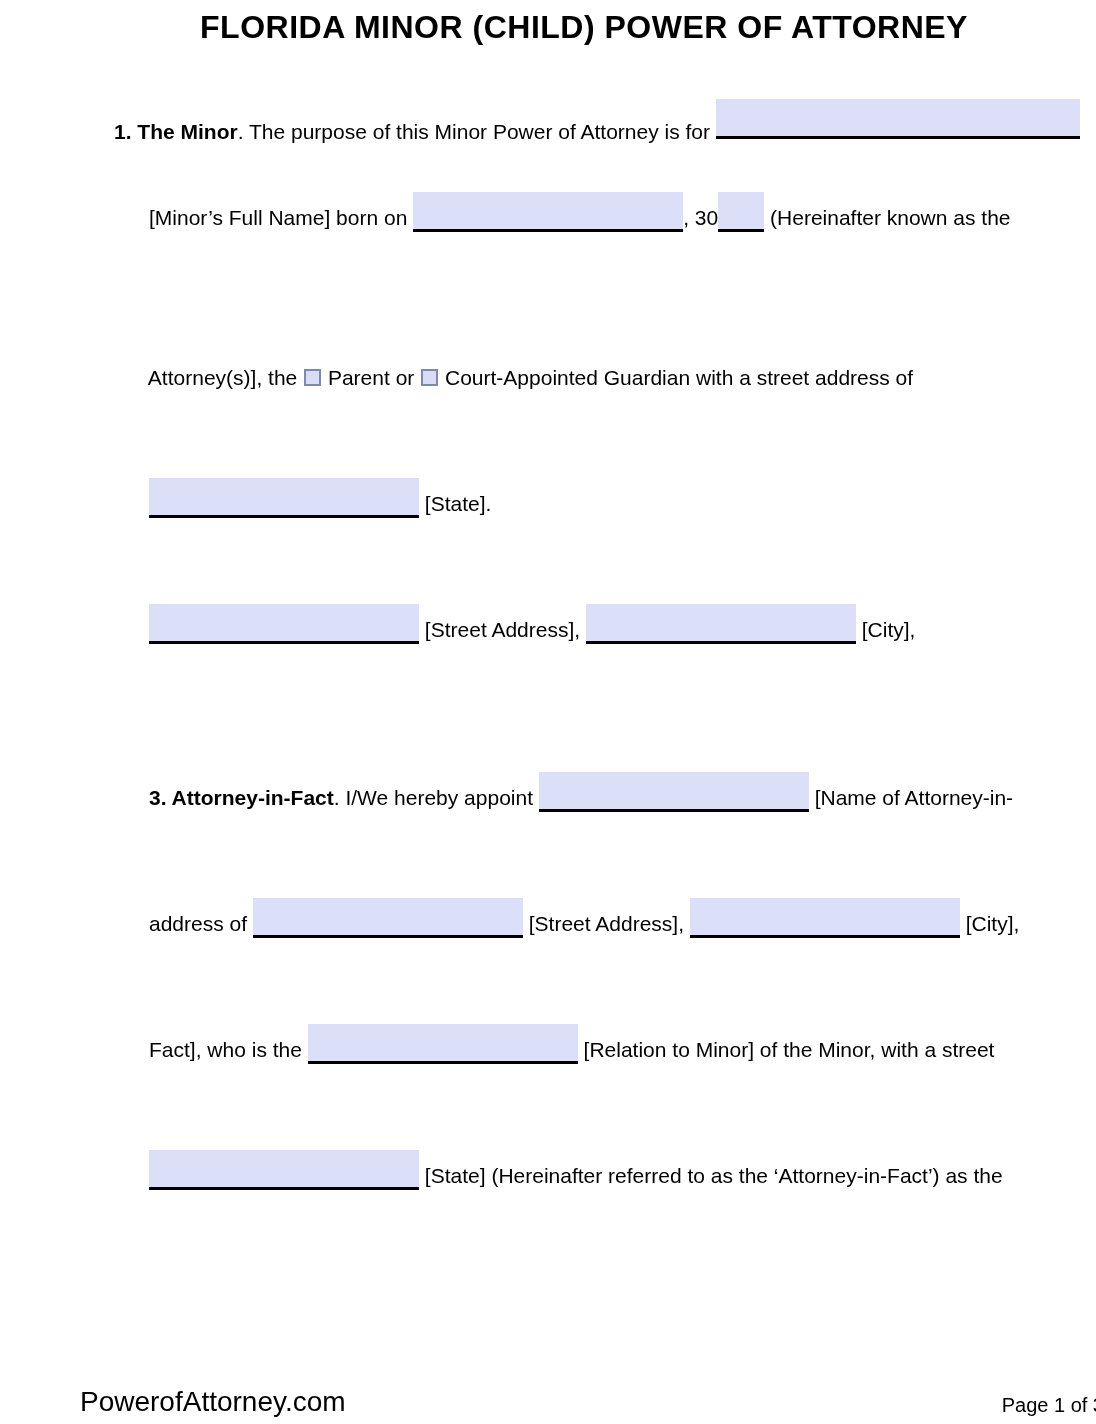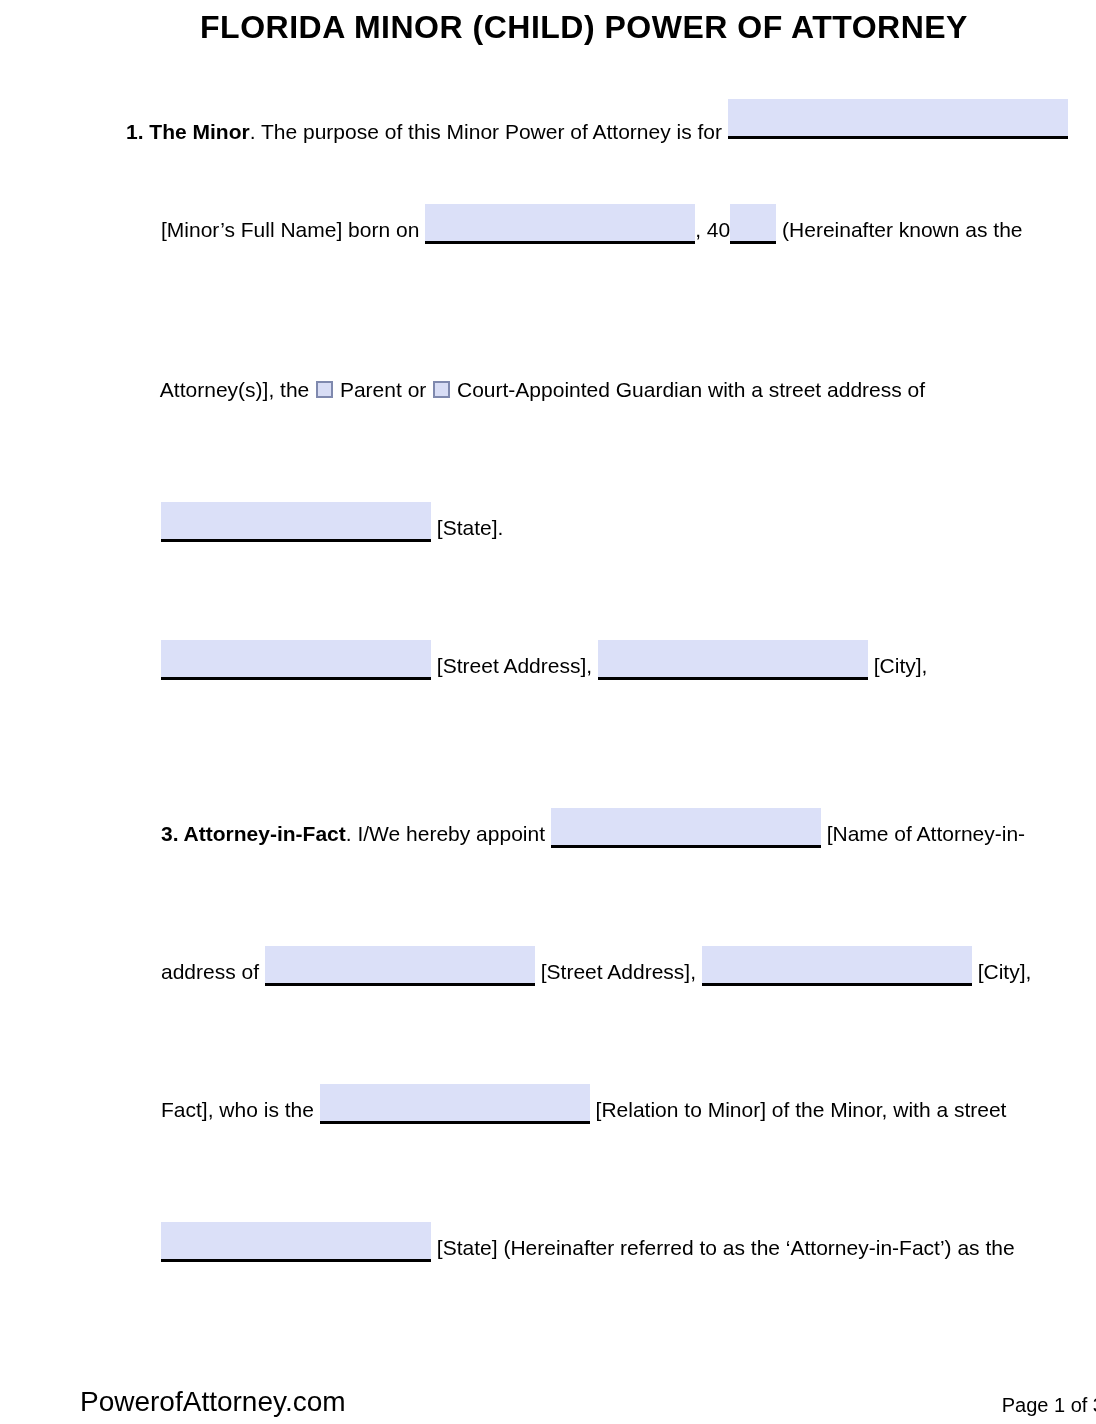--- a/index.html
+++ b/index.html
@@ -16,21 +16,21 @@
   h1.title {
     margin:6px 0 0 0;
     text-align:center;
     font-size:32px;
     line-height:42px;
     font-weight:bold;
     letter-spacing:0.5px;
     white-space:pre;
   }
   .sec { margin-left:78px; margin-right:52px; }
-  .ln { margin:12px; line-height:40px; white-space:pre; }
+  .ln { margin:0; line-height:40px; white-space:pre; }
   .hd { font-weight:bold; }
   .fill {
     display:inline-block;
     height:37px;
     background:var(--field_fill,#dbe0f8);
     border-bottom:3px solid var(--underline,#000);
     vertical-align:-7px;
   }
   .f270 { width:270px; }
   .fyr  { width:46px; }
@@ -59,21 +59,21 @@
 <div class="page">
 
   <h1 class="title">FLORIDA MINOR (CHILD) POWER OF ATTORNEY</h1>
 
   <div class="sec" id="s1">
     <div class="ln flexline">
       <span class="txt"><span class="hd">1. The Minor</span><span>. The purpose of this Minor Power of Attorney is for </span></span>
       <span class="grow"></span>
     </div>
     <p class="ln">
-      <span>[Minor’s Full Name] born on </span><span class="fill f270"></span><span>, 40</span><span class="fill fyr"></span><span> (Hereinafter known as the</span>
+      <span>[Minor’s Full Name] born on </span><span class="fill f270"></span><span>, 30</span><span class="fill fyr"></span><span> (Hereinafter known as the</span>
     </p>
   </div>
 
   <div class="sec" id="s2">
     <p class="ln">
       <span>Attorney(s)], the </span><span class="cb"></span><span> Parent or </span><span class="cb"></span><span> Court-Appointed Guardian with a street address of</span>
     </p>
     <p class="ln">
       <span class="fill f270"></span><span> [State].</span>
     </p>

